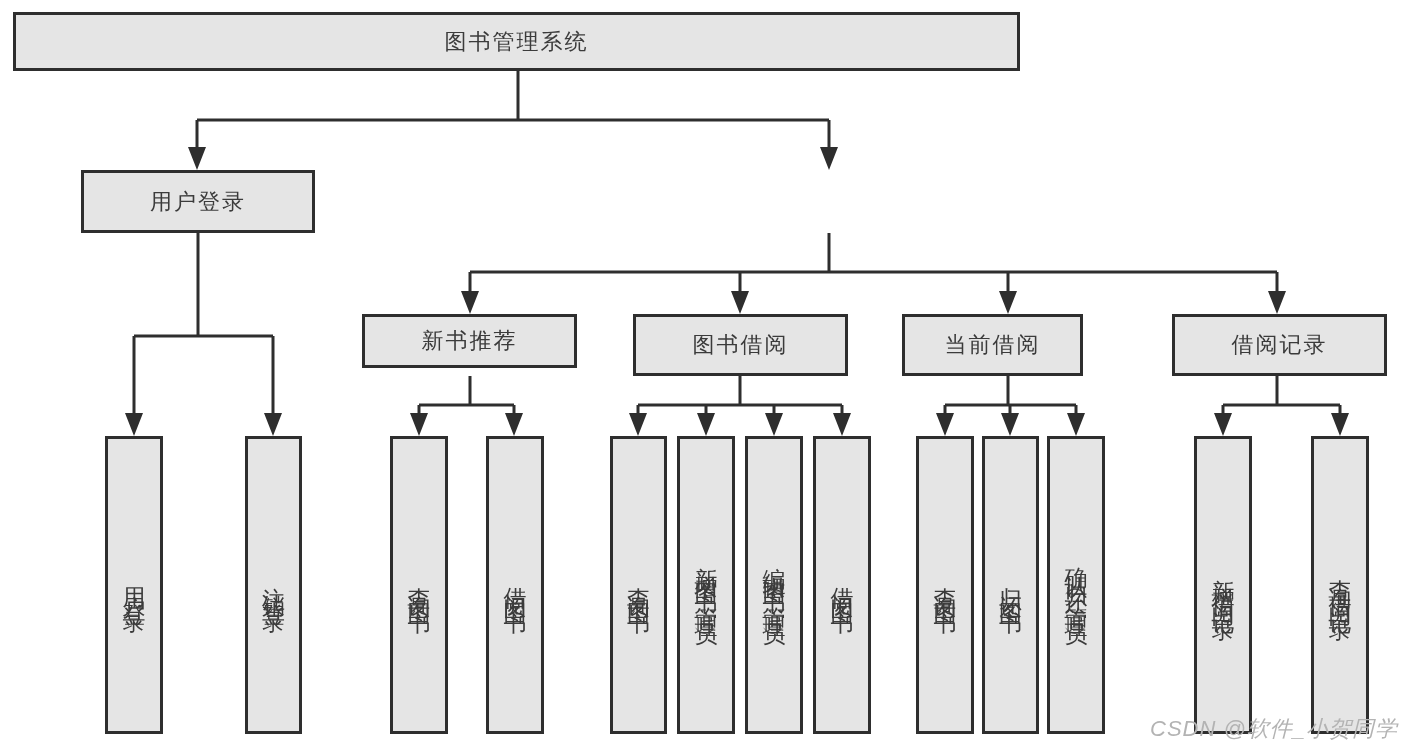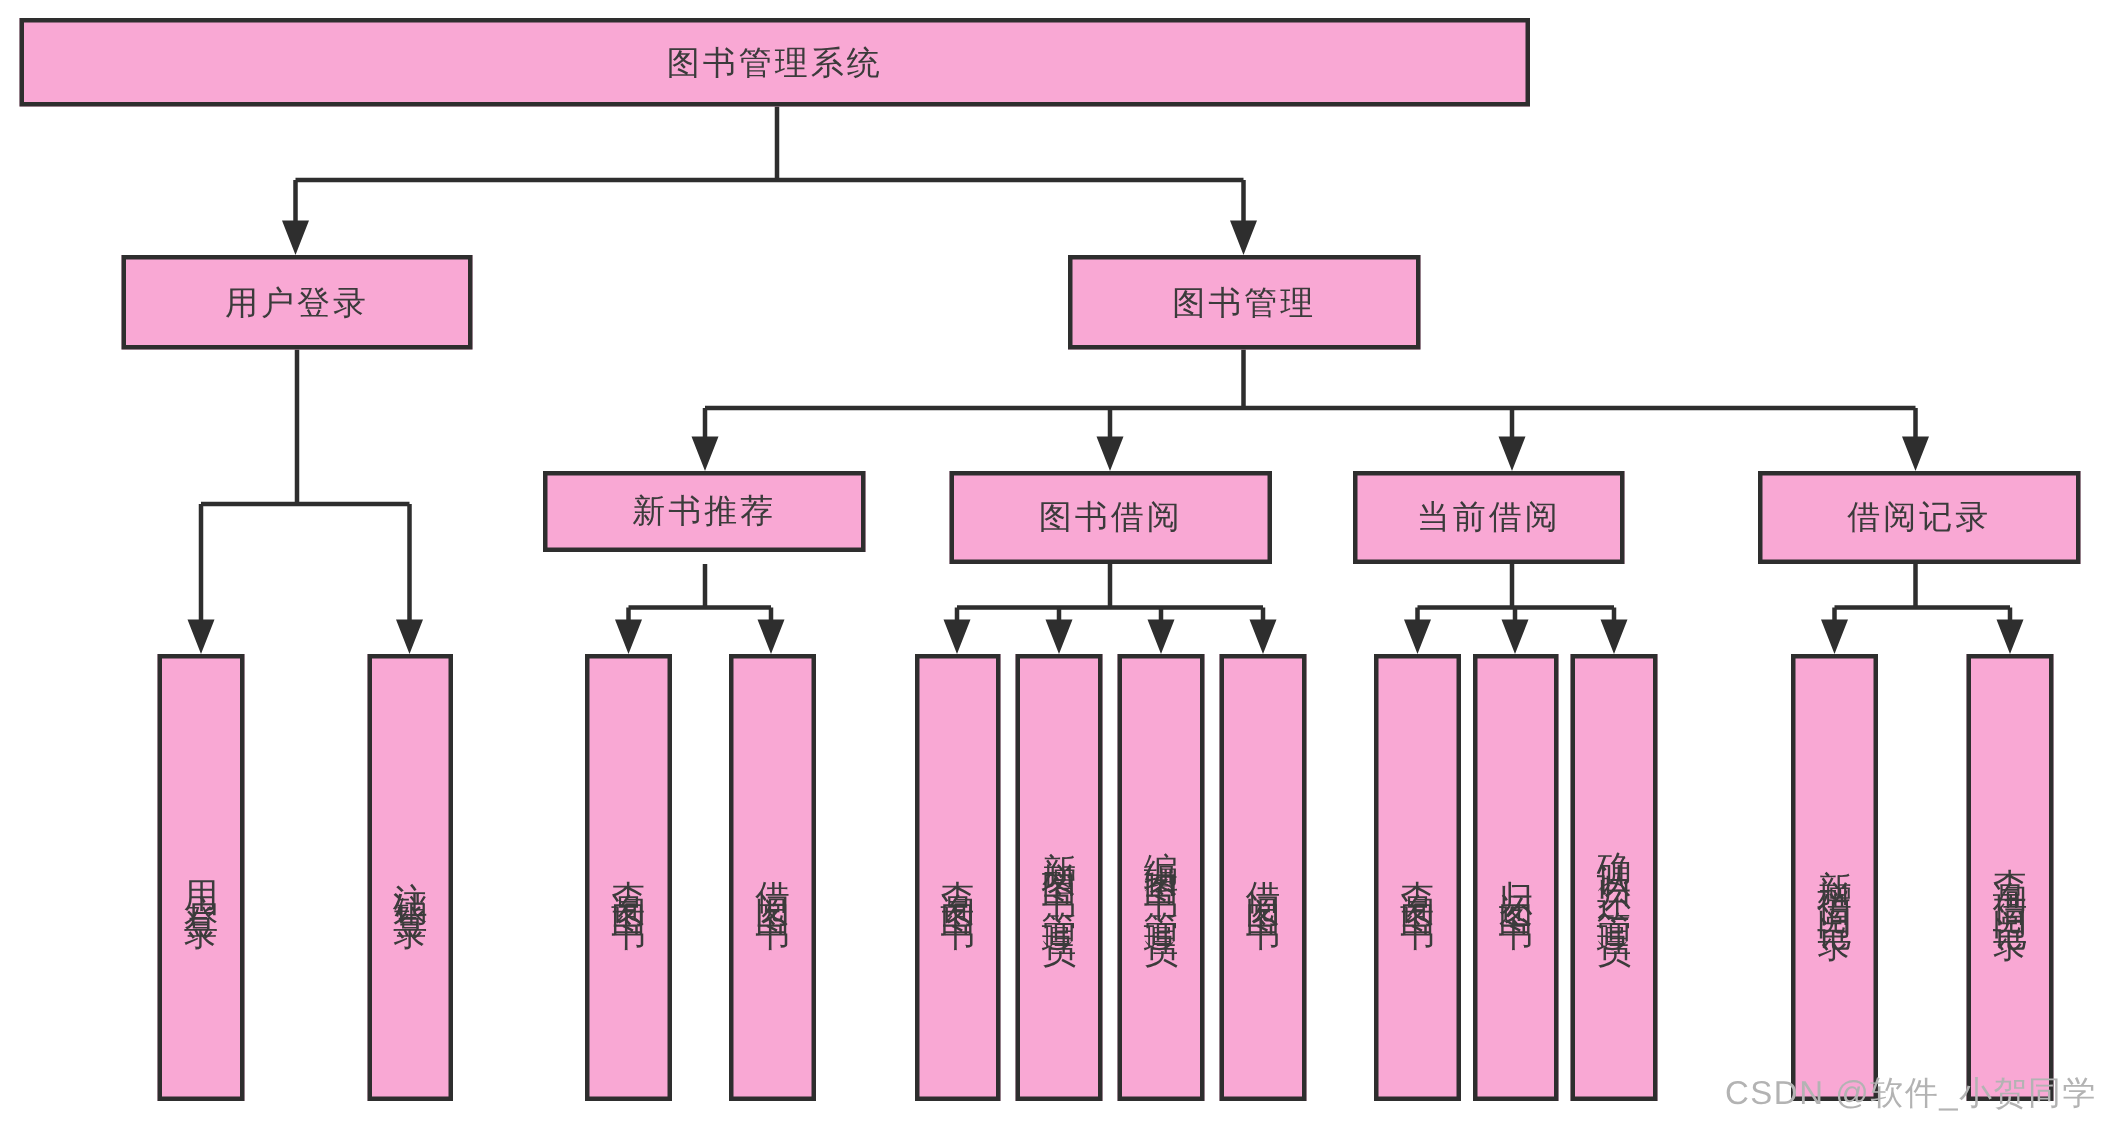--- a/index.html
+++ b/index.html
@@ -22,21 +22,21 @@
     overflow:hidden;
   }
   #wires{
     position:absolute;
     left:0;top:0;
     width:1405px;height:747px;
   }
   .node{
     position:absolute;
     box-sizing:border-box;
-    background:#f9a8d4;
+    background:#e5e5e5;
     border:3px solid var(--line);
     display:flex;
     align-items:center;
     justify-content:center;
     color:var(--text);
   }
   .node.h span{
     font-size:22px;
     letter-spacing:2px;
     white-space:nowrap;
@@ -50,20 +50,21 @@
     white-space:nowrap;
   }
   #watermark{
     position:absolute;
     left:1150px;
     top:714px;
     font-size:22px;
     color:var(--watermark);
     white-space:nowrap;
     letter-spacing:1px;
+    font-style:italic;
   }
 </style>
 </head>
 <body>
 
 <div id="canvas">
 
   <svg id="wires" viewBox="0 0 1405 747" xmlns="http://www.w3.org/2000/svg">
     <path d="M518 71 V120 M197 120 H829 M197 120 V150 M829 120 V150
          M198 233 V336 M134 336 H273 M134 336 V416 M273 336 V416
@@ -80,23 +81,20 @@
          M936 413 h18 l-9 23 z M1001 413 h18 l-9 23 z M1067 413 h18 l-9 23 z
          M1214 413 h18 l-9 23 z M1331 413 h18 l-9 23 z" fill="#2e2e2e" stroke="none"></path>
   </svg>
 
   <div class="node h" style="left:13px;top:12px;width:1007px;height:59px">
     <span>图书管理系统</span>
   </div>
 
   <div class="node h" style="left:81px;top:170px;width:234px;height:63px">
     <span>用户登录</span>
-  </div>
-  <div class="node h" style="left:712px;top:170px;width:235px;height:63px">
-    <span>图书管理</span>
   </div>
 
   <div class="node h" style="left:362px;top:314px;width:215px;height:54px">
     <span>新书推荐</span>
   </div>
   <div class="node h" style="left:633px;top:314px;width:215px;height:62px">
     <span>图书借阅</span>
   </div>
   <div class="node h" style="left:902px;top:314px;width:181px;height:62px">
     <span>当前借阅</span>

